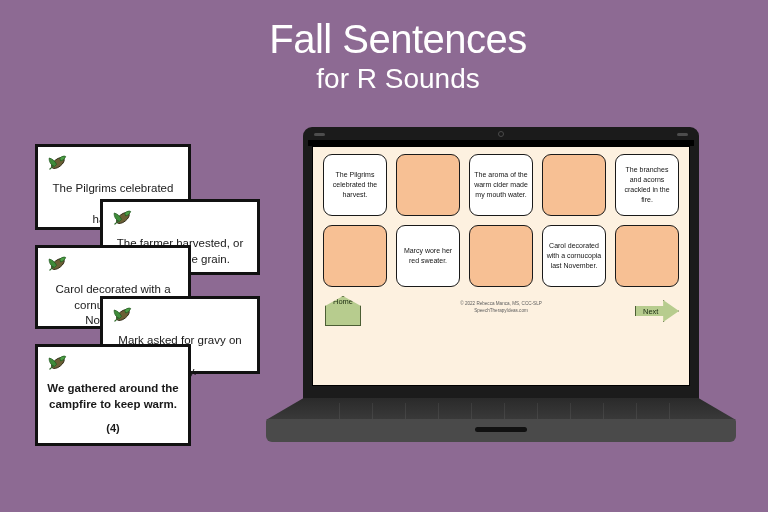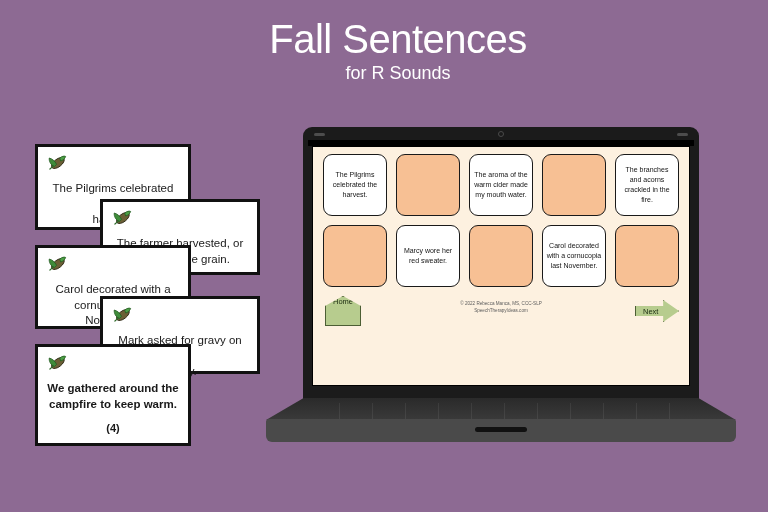--- a/index.html
+++ b/index.html
@@ -23,21 +23,21 @@
     color: #ffffff;
     padding-left: 28px;
   }
   #title-main {
     font-size: 40px;
     font-weight: 400;
     letter-spacing: -0.5px;
     line-height: 1.05;
   }
   #title-sub {
-    font-size: 18px;
+    font-size: 28px;
     font-weight: 300;
     margin-top: 4px;
     line-height: 1.1;
   }
 
   
   #card-stack {
     position: absolute;
     left: 0; top: 0;
     width: 280px; height: 512px;

